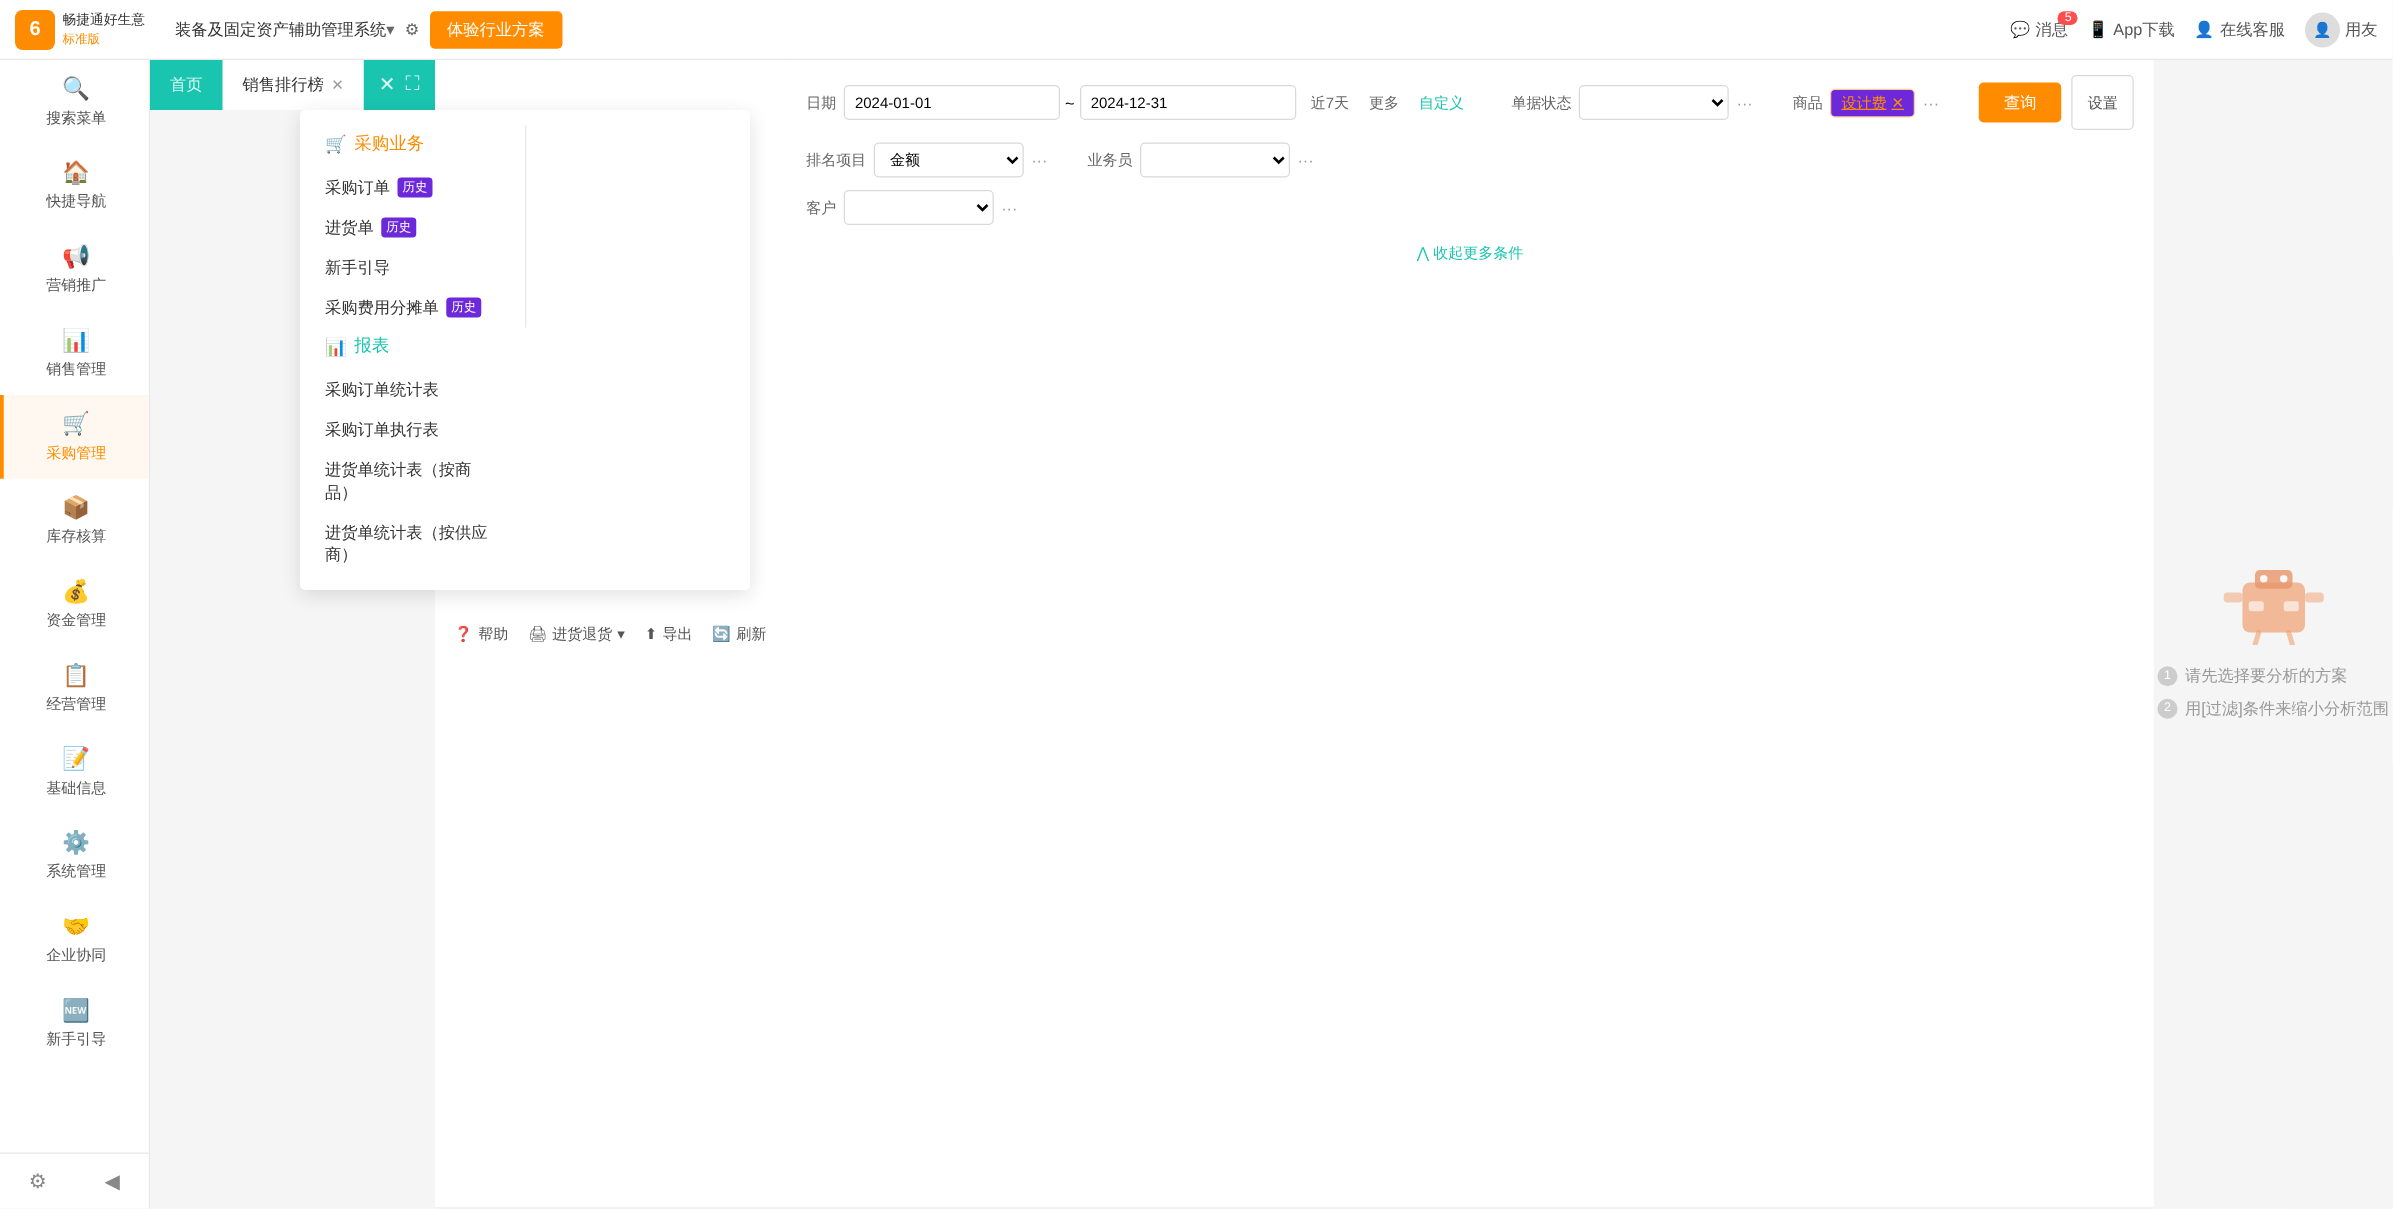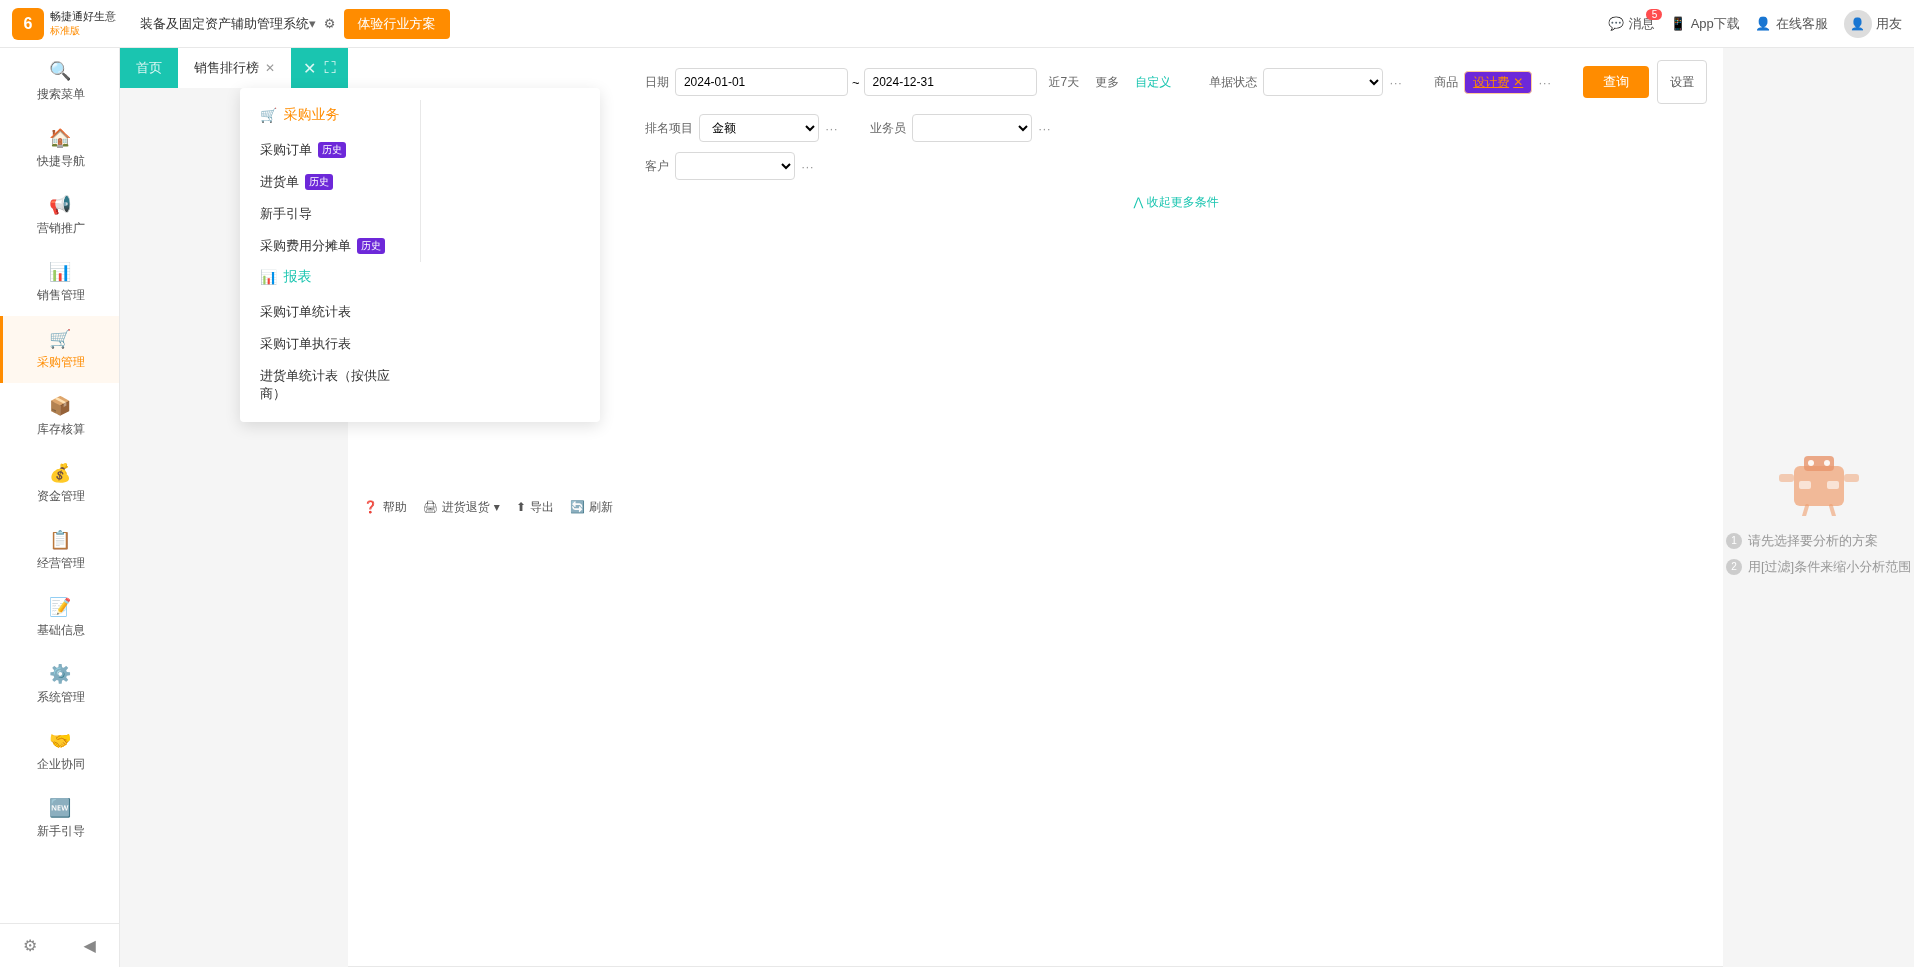--- a/index.html
+++ b/index.html
@@ -687,20 +687,23 @@
             <span>📊</span>
             <span>报表</span>
           </div>
           <div class="dropdown-item">
             <span>采购订单统计表</span>
           </div>
           <div class="dropdown-item">
             <span>采购订单执行表</span>
           </div>
           <div class="dropdown-item">
+            <span>进货单统计表（按商品）</span>
+          </div>
+          <div class="dropdown-item">
             <span>进货单统计表（按供应商）</span>
           </div>
         </div>
       </div>
     </div>
 
   </div>
 </div>
 
 </body></html>

